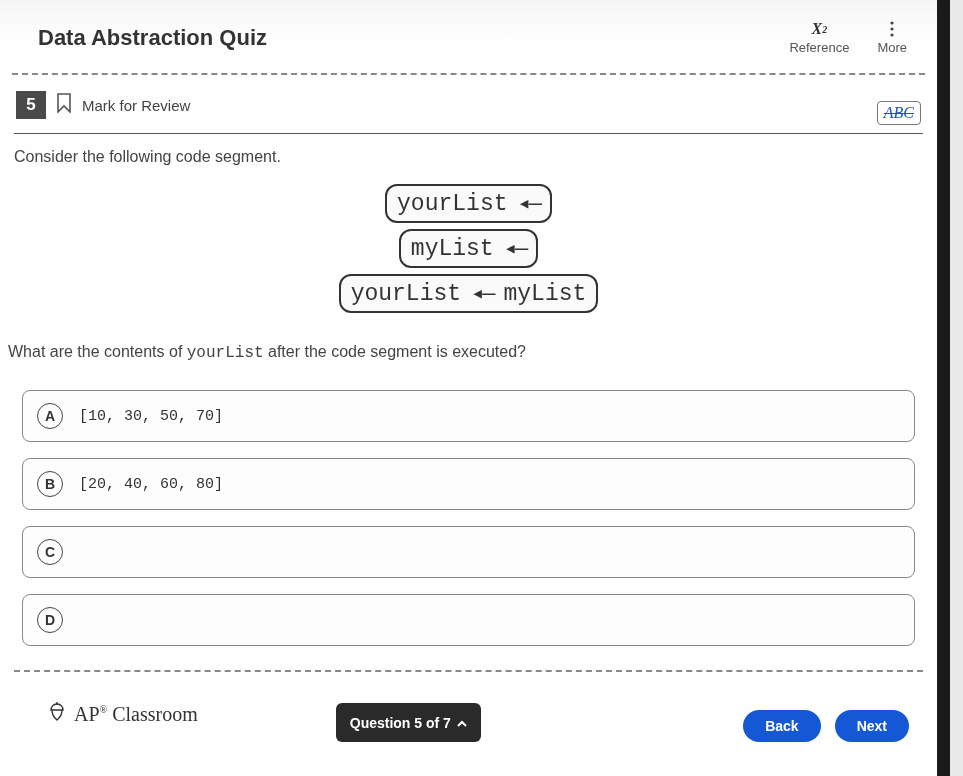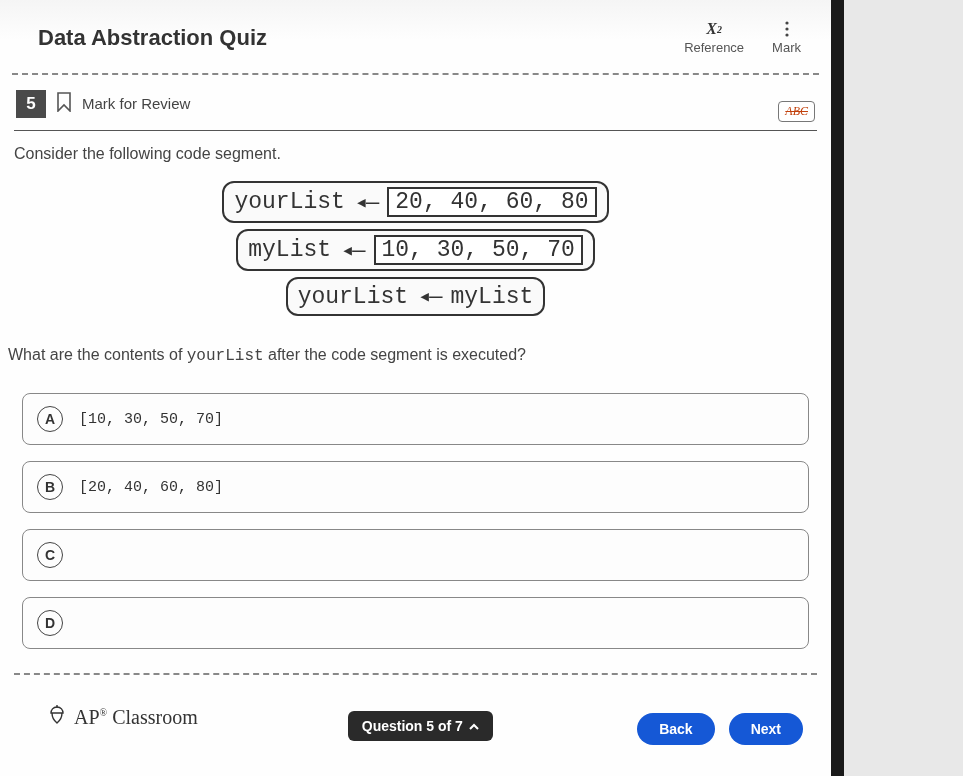--- a/index.html
+++ b/index.html
@@ -6,21 +6,21 @@
   body {
     font-family: -apple-system, BlinkMacSystemFont, "Segoe UI", Arial, sans-serif;
     background: #e8e8e8;
     width: 963px;
     height: 776px;
     overflow: hidden;
     position: relative;
   }
   .frame {
     background: linear-gradient(180deg, #f5f5f5 0%, #fefefe 40px);
-    width: 844px;
+    width: 950px;
     height: 776px;
     border-right: 13px solid #1a1a1a;
     position: relative;
   }
   .header {
     display: flex;
     align-items: center;
     justify-content: space-between;
     padding: 20px 30px 18px 38px;
   }
@@ -68,25 +68,25 @@
   }
   .bookmark-icon {
     width: 16px; height: 20px;
   }
   .mark-label { font-size: 15px; color: #444; }
   .abc-btn {
     margin-left: auto;
     border: 1px solid #777;
     border-radius: 4px;
     padding: 2px 6px;
-    font-size: 12px;
+    font-size: 16px;
     font-style: italic;
     font-family: serif;
     text-decoration: line-through;
-    color: #c2410c;
+    color: #1d4ed8;
     background: #fff;
     cursor: pointer;
     margin-top: 16px;
   }
   .qline {
     border: none;
     border-top: 1px solid #555;
     margin: 2px 14px 0 14px;
   }
   .prompt {
@@ -161,23 +161,22 @@
     font-size: 15px;
     color: #333;
   }
   .footer-sep {
     border: none;
     border-top: 2px dashed #888;
     margin: 14px 14px 0 14px;
   }
   .footer {
     display: flex;
-    align-items: center;
     padding: 14px 28px 0 48px;
-    gap: 20px;
+    gap: 8px;
   }
   .brand {
     display: flex;
     align-items: center;
     gap: 8px;
     font-family: Georgia, serif;
     font-size: 20px;
     color: #333;
   }
   .acorn {
@@ -224,21 +223,21 @@
         <span>Reference</span>
       </div>
       <div class="action">
         <span class="ic">
           <svg width="6" height="16" viewBox="0 0 6 16">
             <circle cx="3" cy="2" r="1.6" fill="#444"></circle>
             <circle cx="3" cy="8" r="1.6" fill="#444"></circle>
             <circle cx="3" cy="14" r="1.6" fill="#444"></circle>
           </svg>
         </span>
-        <span>Mark</span>
+        <span>More</span>
       </div>
     </div>
   </div>
 
   <hr class="dashed-sep">
 
   <div class="qrow">
     <div class="qnum">5</div>
     <span>
       <svg class="bookmark-icon" viewBox="0 0 16 20">
@@ -249,26 +248,24 @@
     <span class="abc-btn">ABC</span>
   </div>
   <hr class="qline">
 
   <div class="prompt">Consider the following code segment.</div>
 
   <div class="code-area">
     <div class="code-row">
       <span>yourList</span>
       <span class="arrow">◂—</span>
-      <span class="inner-box">20, 40, 60, 80</span>
     </div>
     <div class="code-row">
       <span>myList</span>
       <span class="arrow">◂—</span>
-      <span class="inner-box">10, 30, 50, 70</span>
     </div>
     <div class="code-row">
       <span>yourList</span>
       <span class="arrow">◂—</span>
       <span>myList</span>
     </div>
   </div>
 
   <div class="question2">
     <span>What are the contents of </span><span class="mono-inline">yourList</span><span> after the code segment is executed?</span>

